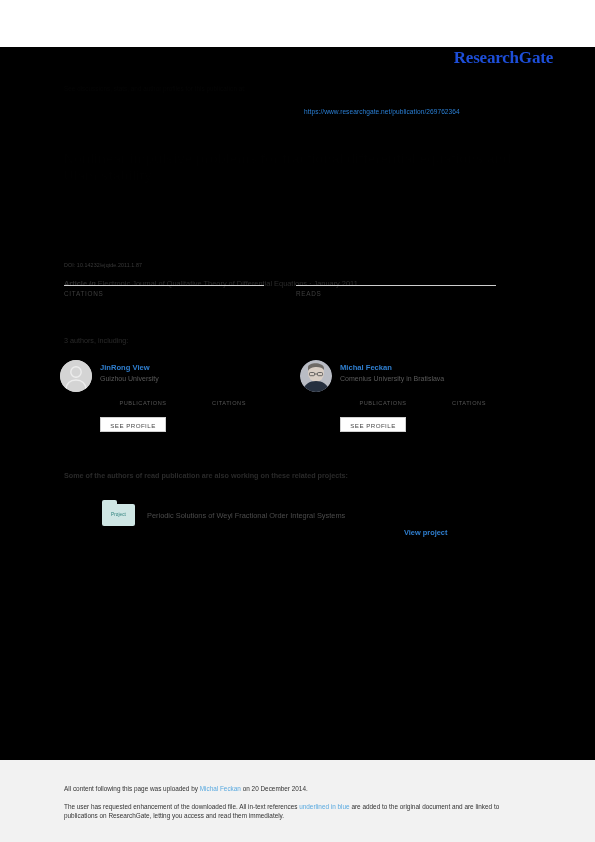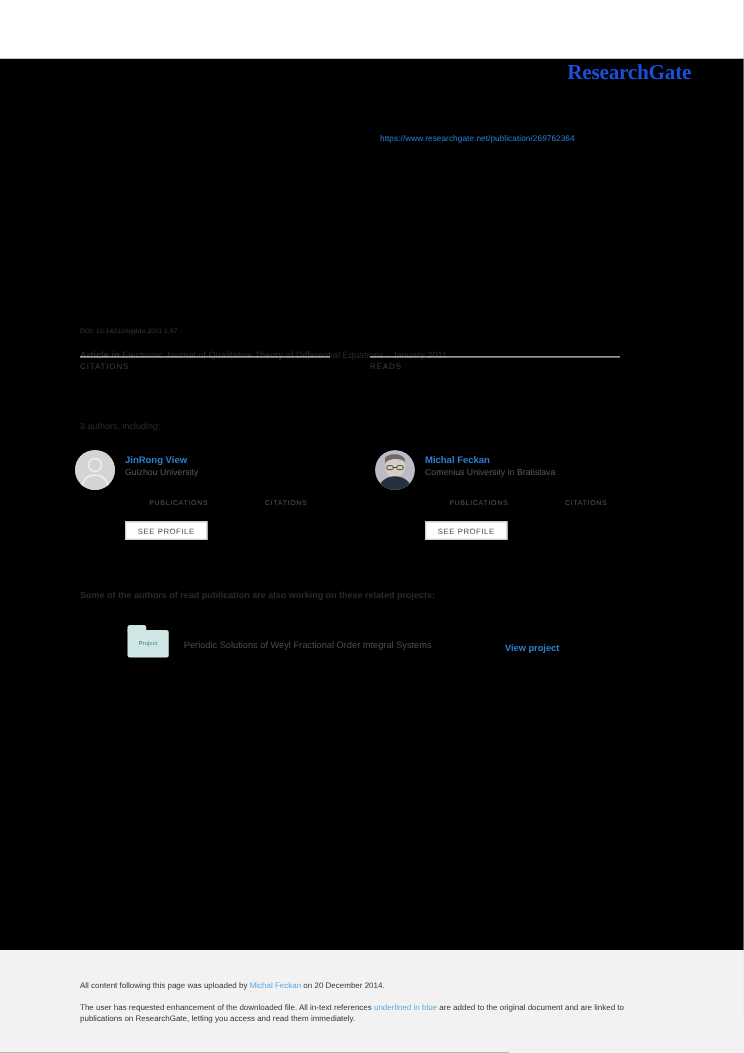--- a/index.html
+++ b/index.html
@@ -300,21 +300,21 @@
     position: absolute;
     left: 45px;
     top: 11px;
     font-size: 7.4px;
     color: #4c4c4c;
     white-space: nowrap;
   }
   .view-project {
     position: absolute;
     left: 302px;
-    top: 14px;
+    top: 28px;
     font-size: 7.4px;
     font-weight: 700;
     color: #2f7fd0;
     white-space: nowrap;
     cursor: pointer;
   }
 
   
   .footer {
     position: absolute;

